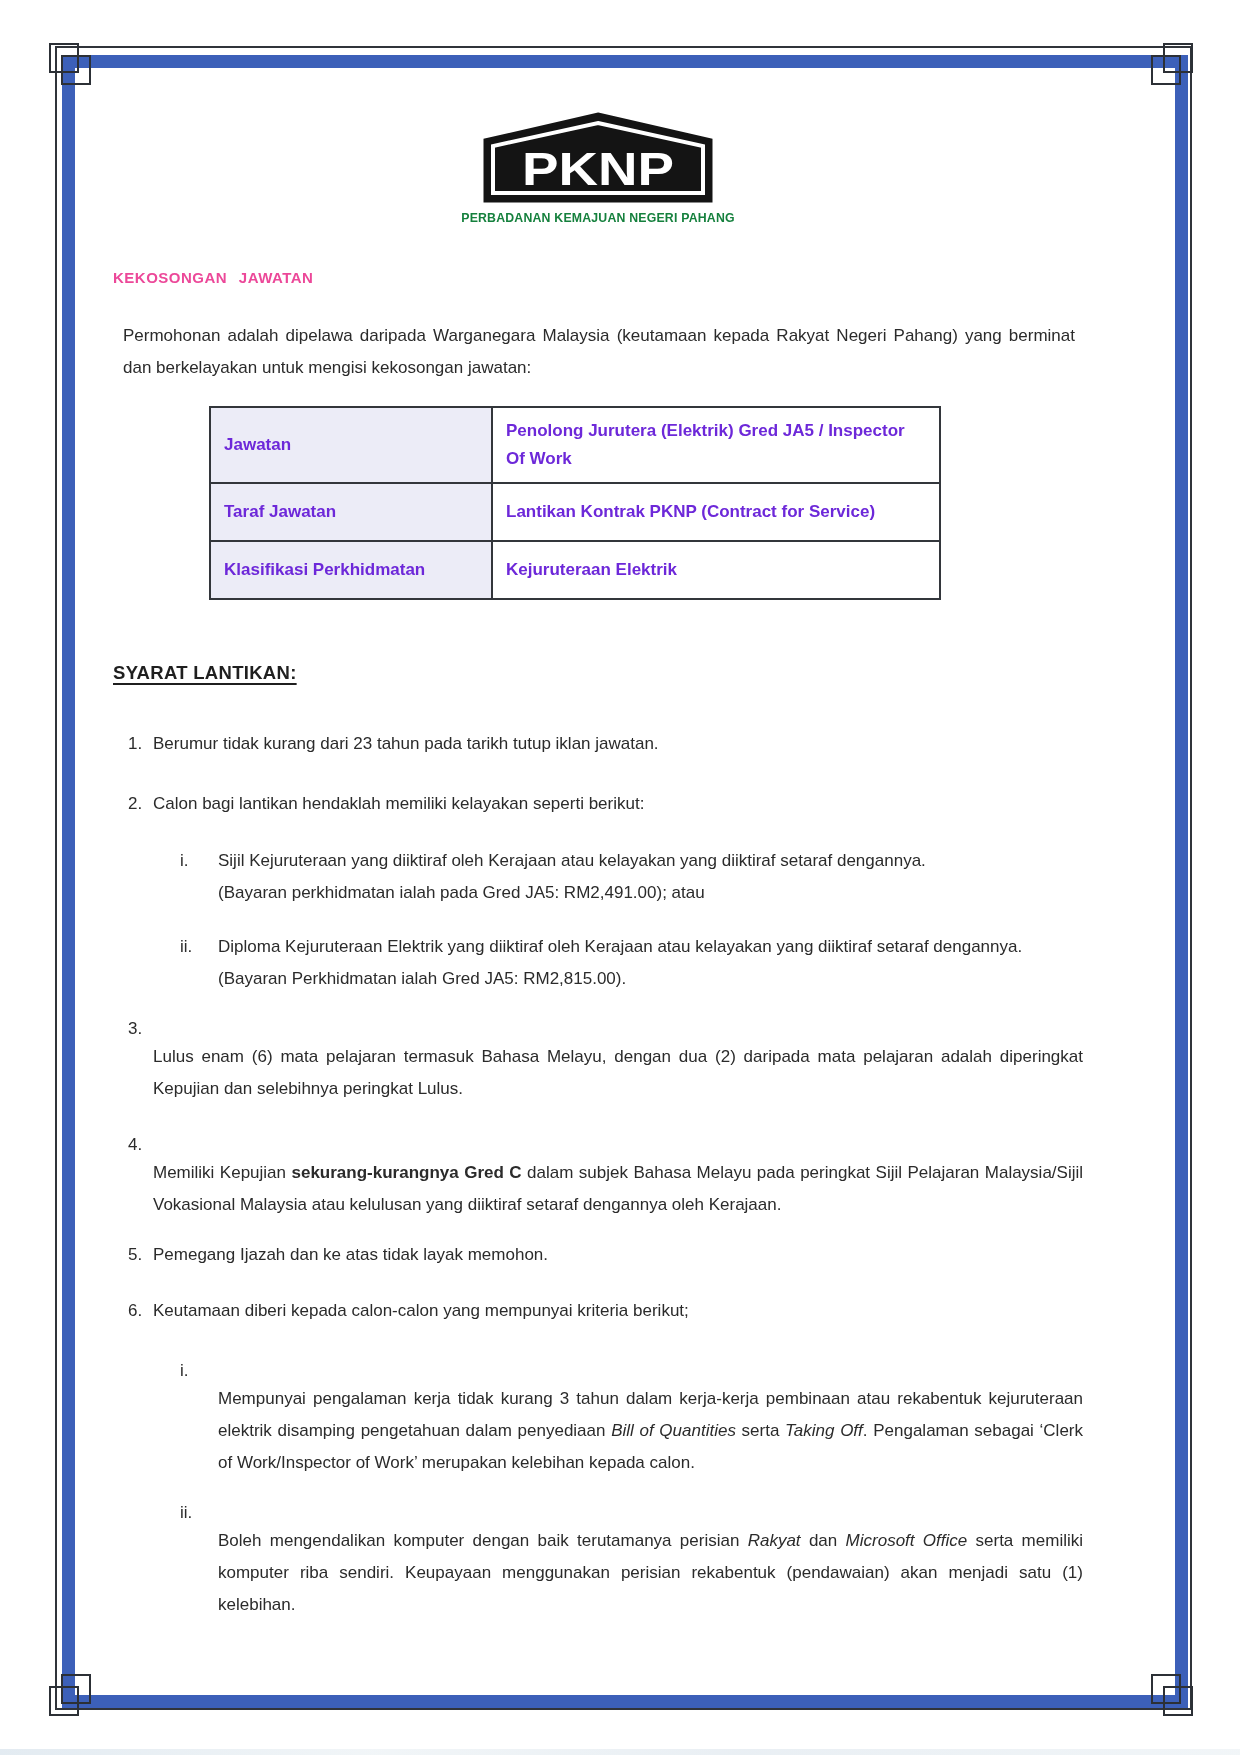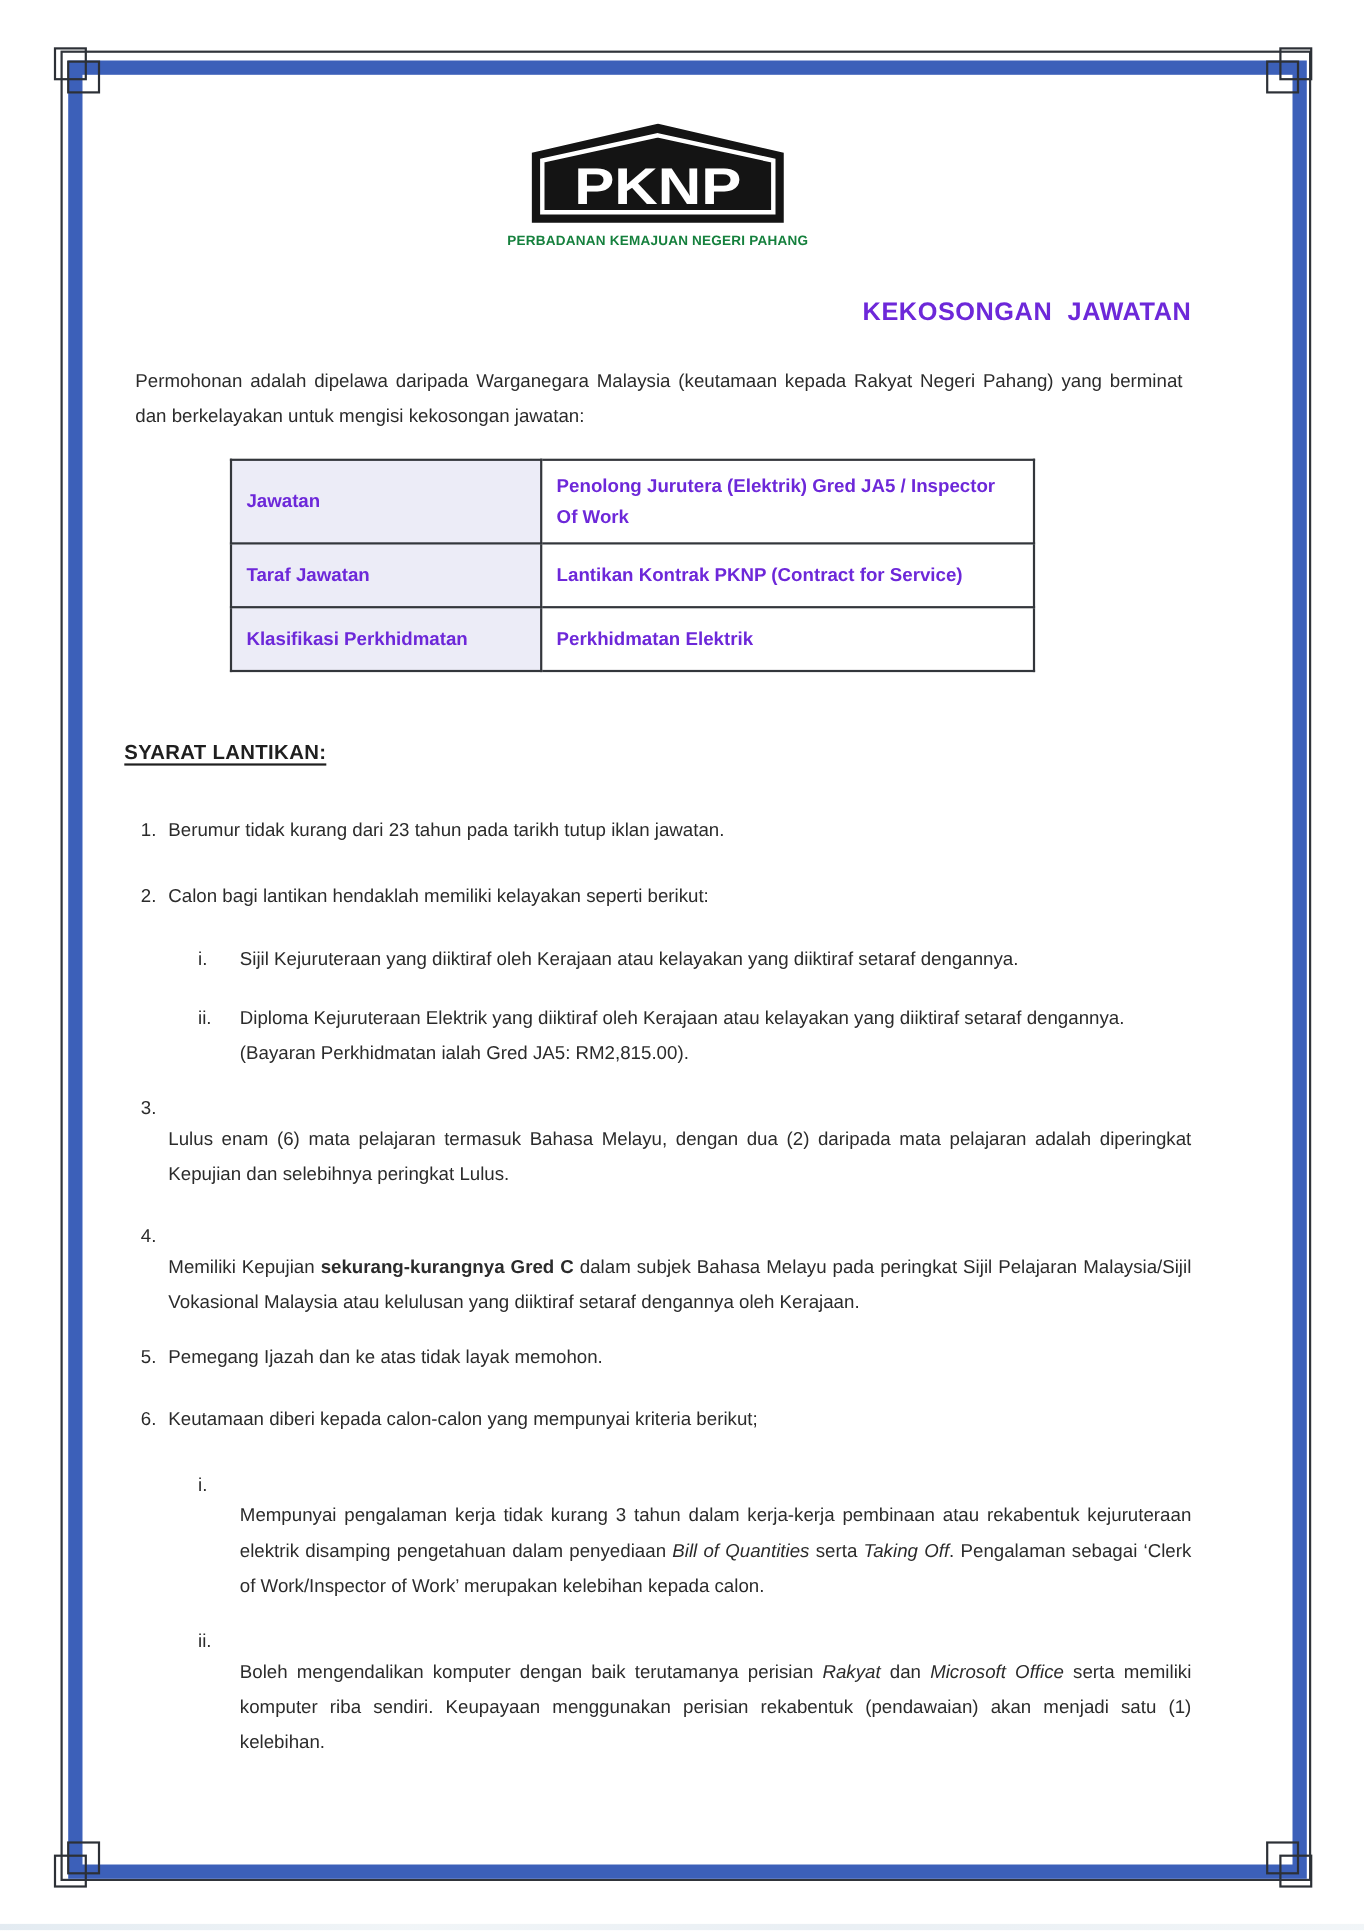--- a/index.html
+++ b/index.html
@@ -32,22 +32,22 @@
   
   .content{
     position:absolute;left:113px;top:0;width:970px;
   }
   .logo-block{padding-top:112px;text-align:center;}
   .logo-org{
     margin-top:3px;
     font-size:12.3px;font-weight:bold;color:#15803d;letter-spacing:.2px;
   }
   .doc-title{
-    margin:44px 0 0 0;text-align:right;
-    font-size:23px;font-weight:bold;color:#6d28d9;
+    margin:44px 0 0 0;text-align:left;
+    font-size:15px;font-weight:bold;color:#ec4899;
     letter-spacing:.5px;word-spacing:7px;
   }
   .intro{
     margin:34px 0 0 10px;width:952px;
     font-size:17px;line-height:32px;text-align:justify;
   }
   .job-table{
     margin:22px 0 0 96px;
     border-collapse:collapse;table-layout:fixed;width:730px;
     color:#6d28d9;
@@ -119,21 +119,21 @@
           <tr>
         <td class="lbl">Jawatan</td>
         <td class="val">Penolong Jurutera (Elektrik) Gred JA5 / Inspector Of Work</td>
       </tr>
       <tr>
         <td class="lbl">Taraf Jawatan</td>
         <td class="val">Lantikan Kontrak PKNP (Contract for Service)</td>
       </tr>
       <tr>
         <td class="lbl">Klasifikasi Perkhidmatan</td>
-        <td class="val">Perkhidmatan Elektrik</td>
+        <td class="val">Kejuruteraan Elektrik</td>
       </tr>
     </tbody>
       </table>
 
     <div class="section-heading">SYARAT LANTIKAN:</div>
 
     <div>
 
       <div class="req-row mt44">
         <div class="num">1.</div>
@@ -141,21 +141,21 @@
       </div>
 
       <div class="req-row mt28">
         <div class="num">2.</div>
         <div class="txt"><span>Calon bagi lantikan hendaklah memiliki kelayakan seperti berikut:</span></div>
       </div>
 
       <div>
         <div class="sub-row mt25">
           <div class="num">i.</div>
-          <div class="txt"><span>Sijil Kejuruteraan yang diiktiraf oleh Kerajaan atau kelayakan yang diiktiraf setaraf dengannya.</span><br></div>
+          <div class="txt"><span>Sijil Kejuruteraan yang diiktiraf oleh Kerajaan atau kelayakan yang diiktiraf setaraf dengannya.</span><br><span>(Bayaran perkhidmatan ialah pada Gred JA5: RM2,491.00); atau</span></div>
         </div>
         <div class="sub-row mt22">
           <div class="num">ii.</div>
           <div class="txt"><span>Diploma Kejuruteraan Elektrik yang diiktiraf oleh Kerajaan atau kelayakan yang diiktiraf setaraf dengannya.</span><br><span>(Bayaran Perkhidmatan ialah Gred JA5: RM2,815.00).</span></div>
         </div>
       </div>
 
       <div class="req-row mt18 just">
         <div class="num">3.</div>
         <div class="txt"><span>Lulus enam (6) mata pelajaran termasuk Bahasa Melayu, dengan dua (2) daripada mata pelajaran adalah diperingkat Kepujian dan selebihnya peringkat Lulus.</span></div>

